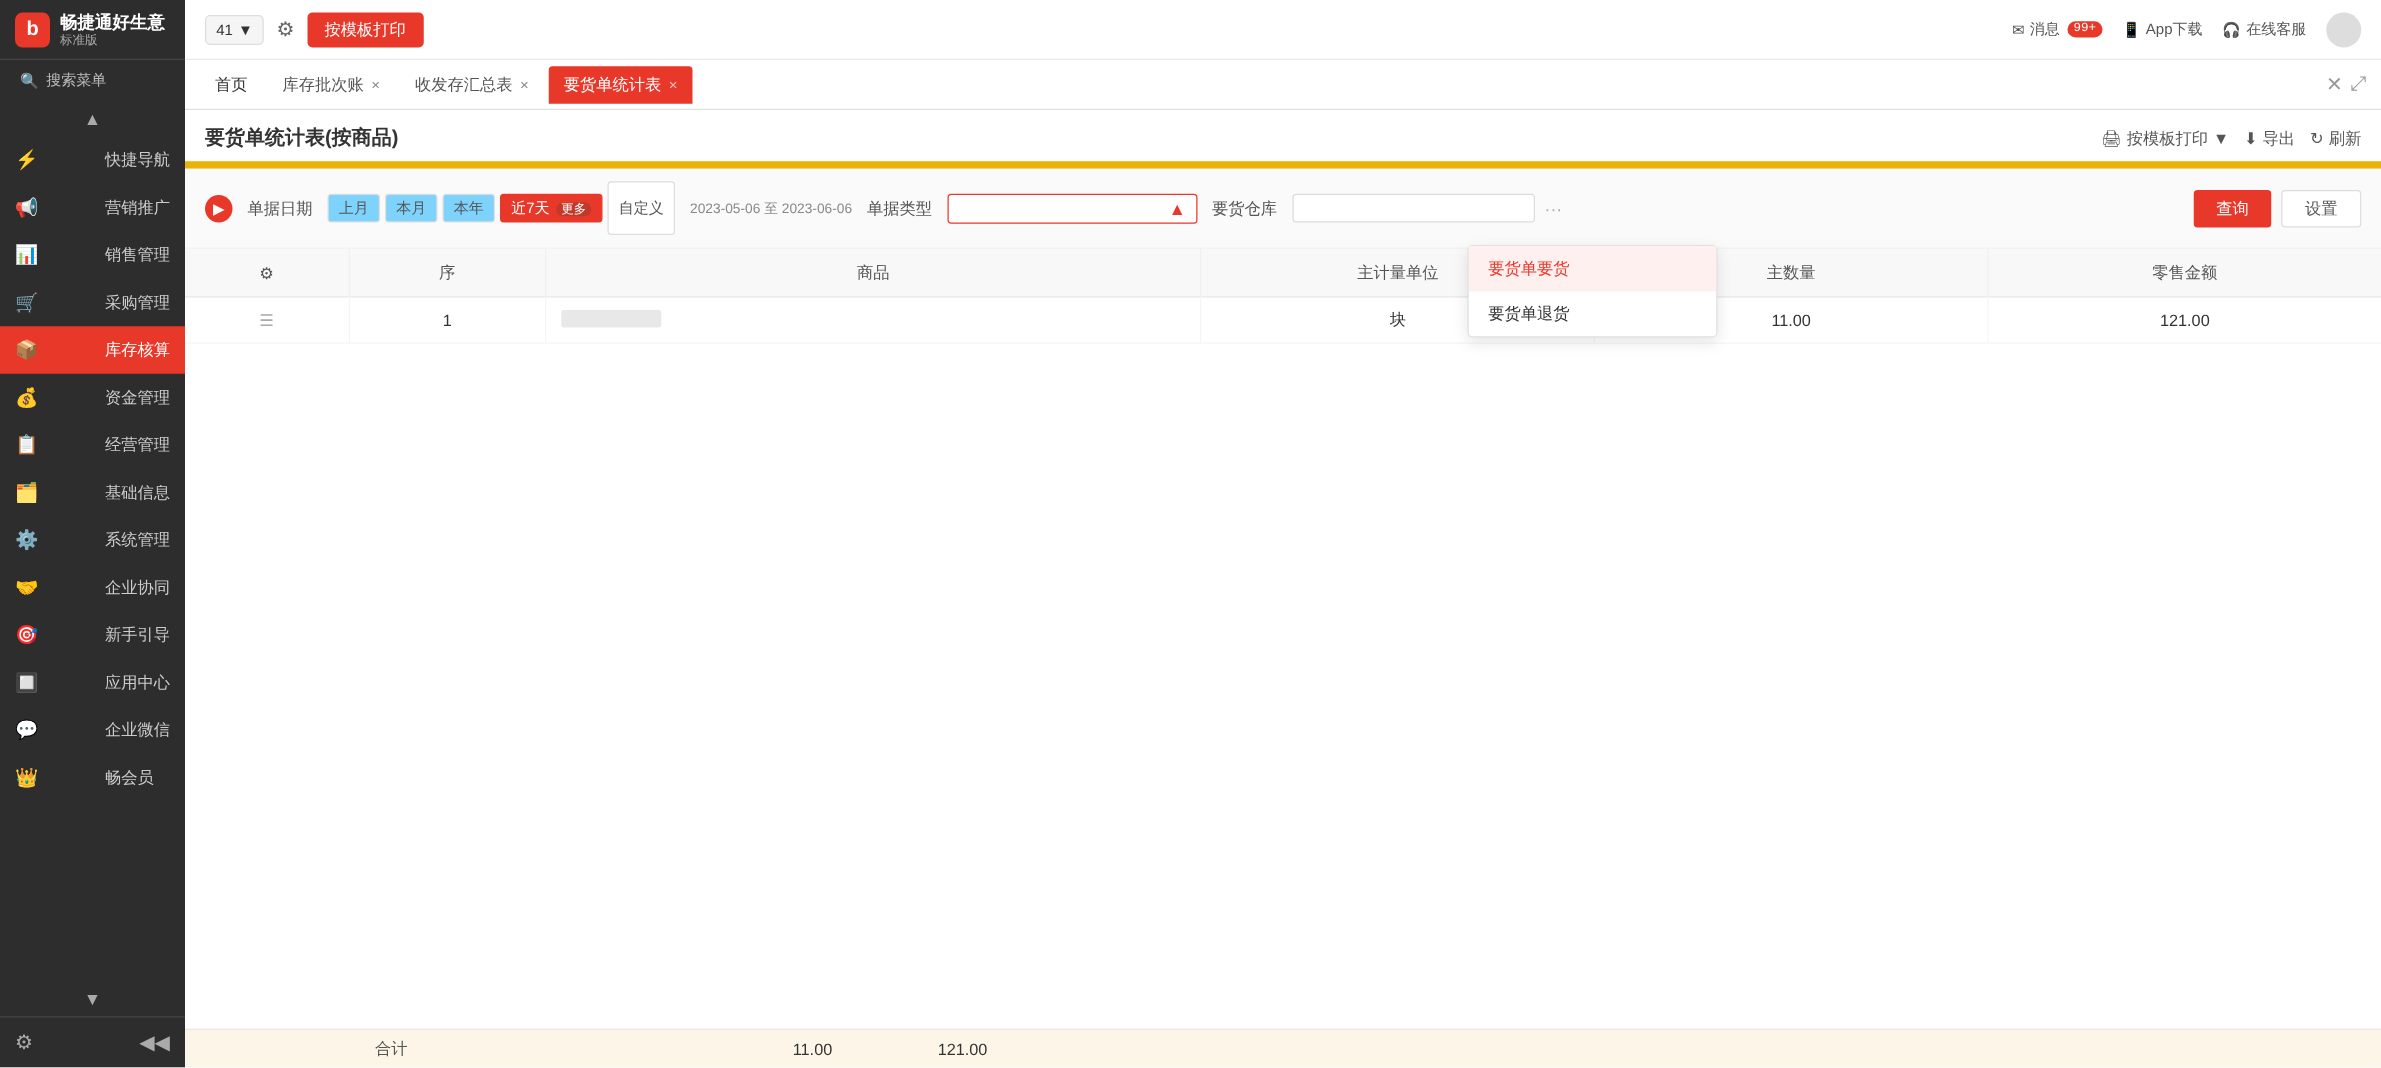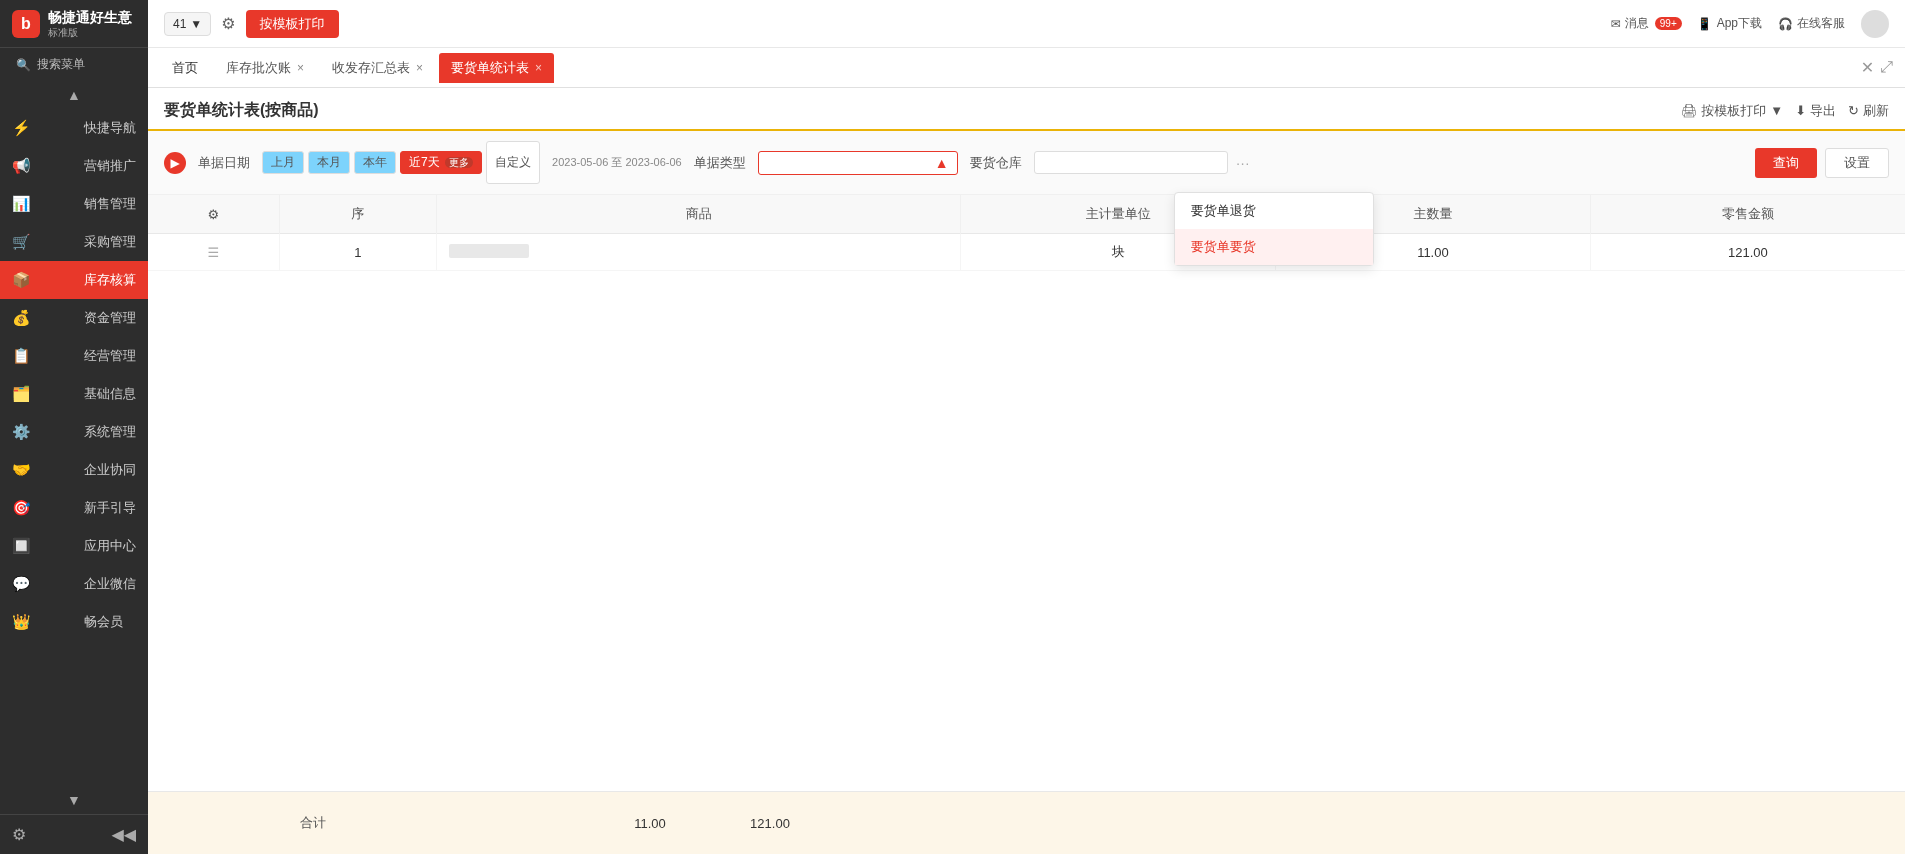--- a/index.html
+++ b/index.html
@@ -150,20 +150,21 @@
       gap: 4px;
       cursor: pointer;
     }
     .badge {
       background: #e8382a;
       color: #fff;
       border-radius: 10px;
       padding: 1px 5px;
       font-size: 10px;
       margin-left: 2px;
+      font-family: Liberation Mono, monospace;
     }
     .avatar {
       width: 28px;
       height: 28px;
       background: #ddd;
       border-radius: 50%;
     }
 
     
     .tabbar {
@@ -214,21 +215,21 @@
       background: #fff;
       margin: 0;
       padding: 0;
     }
 
     
     .page-header {
       display: flex;
       align-items: center;
       padding: 12px 16px 8px 16px;
-      border-bottom: 2px solid #eab308;
+      border-bottom: 6px solid #eab308;
       background: #fff;
     }
     .page-title {
       font-size: 16px;
       font-weight: bold;
       color: #333;
       flex: 1;
     }
     .page-actions {
       display: flex;
@@ -434,21 +435,21 @@
       background: #e8e8e8;
       border-radius: 2px;
     }
 
     
     .table-footer {
       background: #fdf6e8;
       border-top: 1px solid #e8e8e8;
       display: flex;
       align-items: center;
-      padding: 22px 12px;
+      padding: 6px 12px;
       font-size: 13px;
     }
     .footer-label { width: 430px; padding-left: 140px; color: #555; }
     .footer-qty { width: 120px; text-align: center; color: #333; }
     .footer-amount { width: 120px; text-align: center; color: #333; }
 
     
     .sidebar-nav::-webkit-scrollbar-track { background: #2d2d2d; }
     .table-area::-webkit-scrollbar { height: 6px; width: 6px; }
     .table-area::-webkit-scrollbar-thumb { background: #ccc; border-radius: 3px; }
@@ -649,22 +650,22 @@
 
       <div class="date-range-text">2023-05-06 至 2023-06-06</div>
 
       <span class="filter-label">单据类型</span>
 
       <div class="filter-type-select" style="position:relative;">
         <span style="color:#ccc; font-size:12px;">​</span>
         <span class="arrow">▲</span>
 
         <div class="type-dropdown">
+          <div class="dropdown-item selected">要货单要货</div>
           <div class="dropdown-item">要货单退货</div>
-          <div class="dropdown-item selected">要货单要货</div>
         </div>
       </div>
 
       <span class="filter-label">要货仓库</span>
       <div class="filter-warehouse-group">
         <input class="warehouse-input" type="text" style="">
         <span class="more-icon-btn">···</span>
       </div>
 
       <div class="filter-actions">

